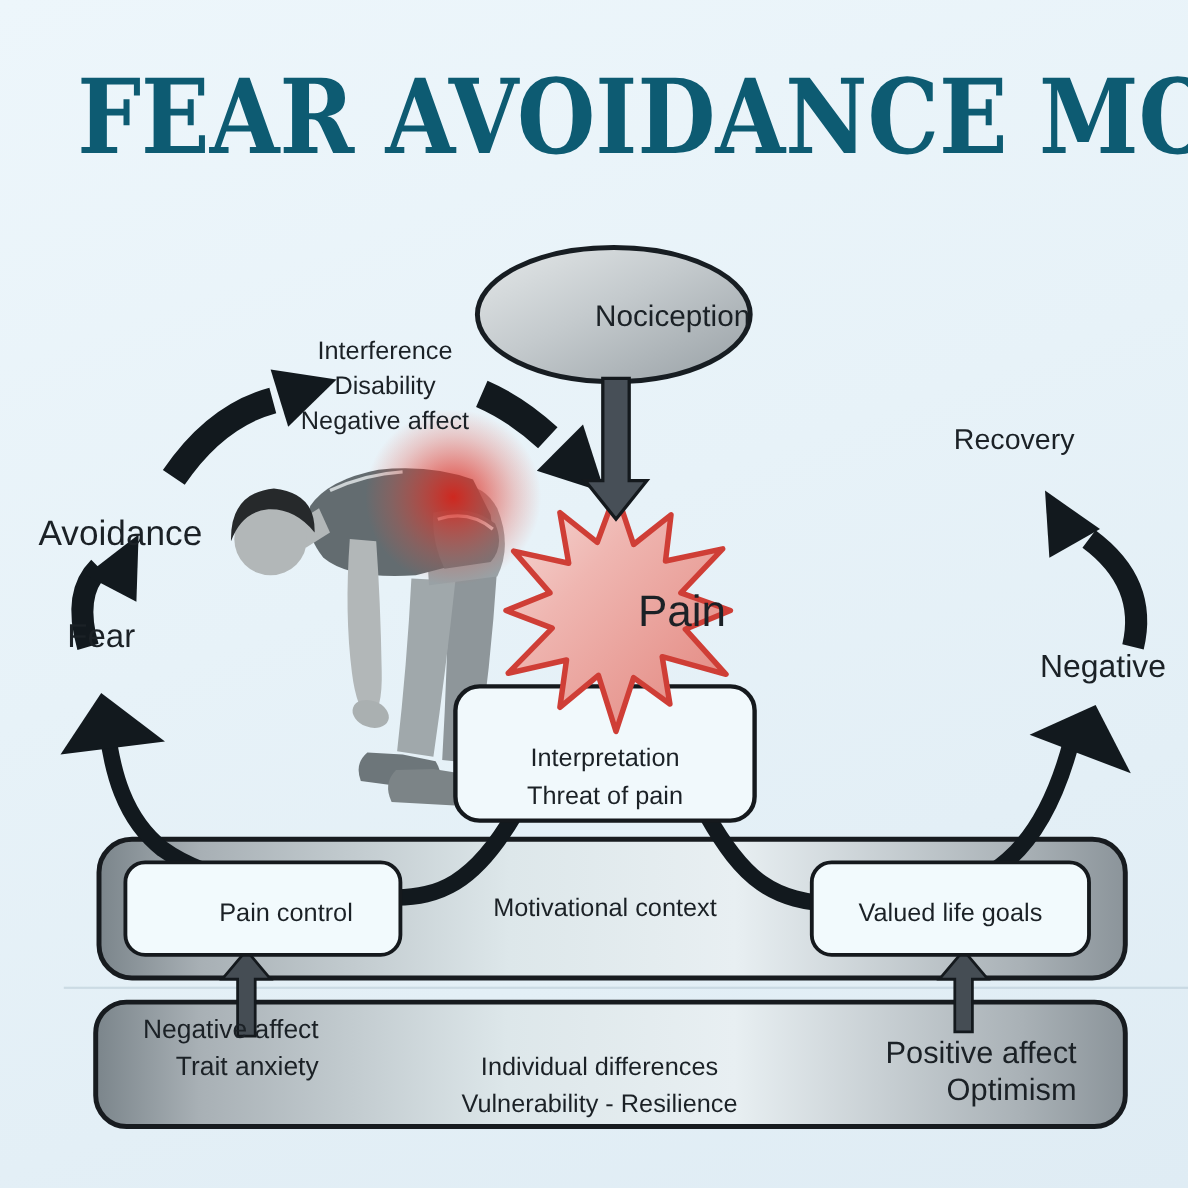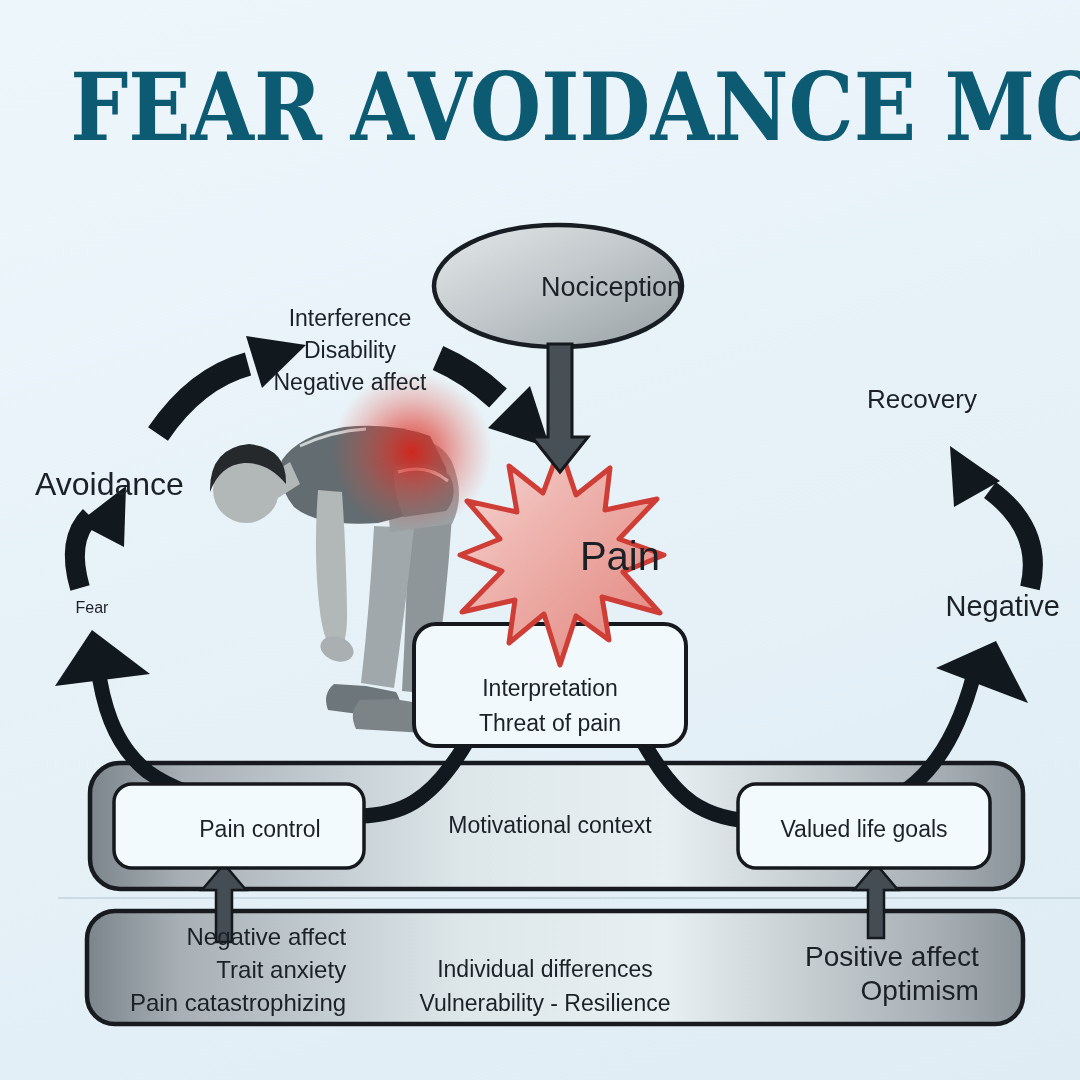--- a/index.html
+++ b/index.html
@@ -110,42 +110,41 @@
     <path d="M 548 344 L 548 437 L 532 437 L 560 472 L 588 437 L 572 437 L 572 344 Z" fill="#474f57" stroke="#14191d" stroke-width="3"></path>
   </svg>
 
   <div class="lbl" style="left:230px;top:302px;width:240px;line-height:32px;">
     <div>Interference</div>
     <div>Disability</div>
     <div>Negative affect</div>
   </div>
 
   <div class="lbl b left-align" style="left:35px;top:436px;font-size:32px;margin-top:32px;">Avoidance</div>
-  <div class="lbl" style="left:42px;top:592px;width:100px;font-size:16px;">Fear</div>
+  <div class="lbl" style="left:42px;top:563px;width:100px;font-size:30px;">Fear</div>
   <div class="lbl" style="left:852px;top:383px;width:140px;font-size:26px;">Recovery</div>
   <div class="lbl b" style="left:898px;top:590px;width:162px;font-size:29px;">Negative</div>
 
   <div class="lbl b" style="left:434px;top:271px;width:248px;font-size:27px;">Nociception</div>
   <div class="lbl b" style="left:460px;top:534px;width:200px;font-size:40px;line-height:44px;">Pain</div>
 
   <div class="lbl" style="left:414px;top:661px;width:272px;line-height:35px;margin-top:10px;">
     <div>Interpretation</div>
     <div>Threat of pain</div>
   </div>
 
   <div class="lbl" style="left:114px;top:813px;width:292px;">Pain control</div>
   <div class="lbl" style="left:398px;top:808px;width:304px;line-height:34px;">
     <div>Motivational context</div>
   </div>
   <div class="lbl" style="left:738px;top:813px;width:252px;">Valued life goals</div>
 
   <div class="lbl b left-align" style="left:130px;top:920px;font-size:24px;line-height:33px;">
     <div>Negative affect</div>
     <div>Trait anxiety</div>
-    <div>Pain catastrophizing</div>
   </div>
   <div class="lbl" style="left:380px;top:952px;width:330px;line-height:34px;">
     <div>Individual differences</div>
     <div>Vulnerability - Resilience</div>
   </div>
   <div class="lbl b left-align" style="left:805px;top:940px;font-size:28px;line-height:34px;">
     <div>Positive affect</div>
     <div>Optimism</div>
   </div>
 

